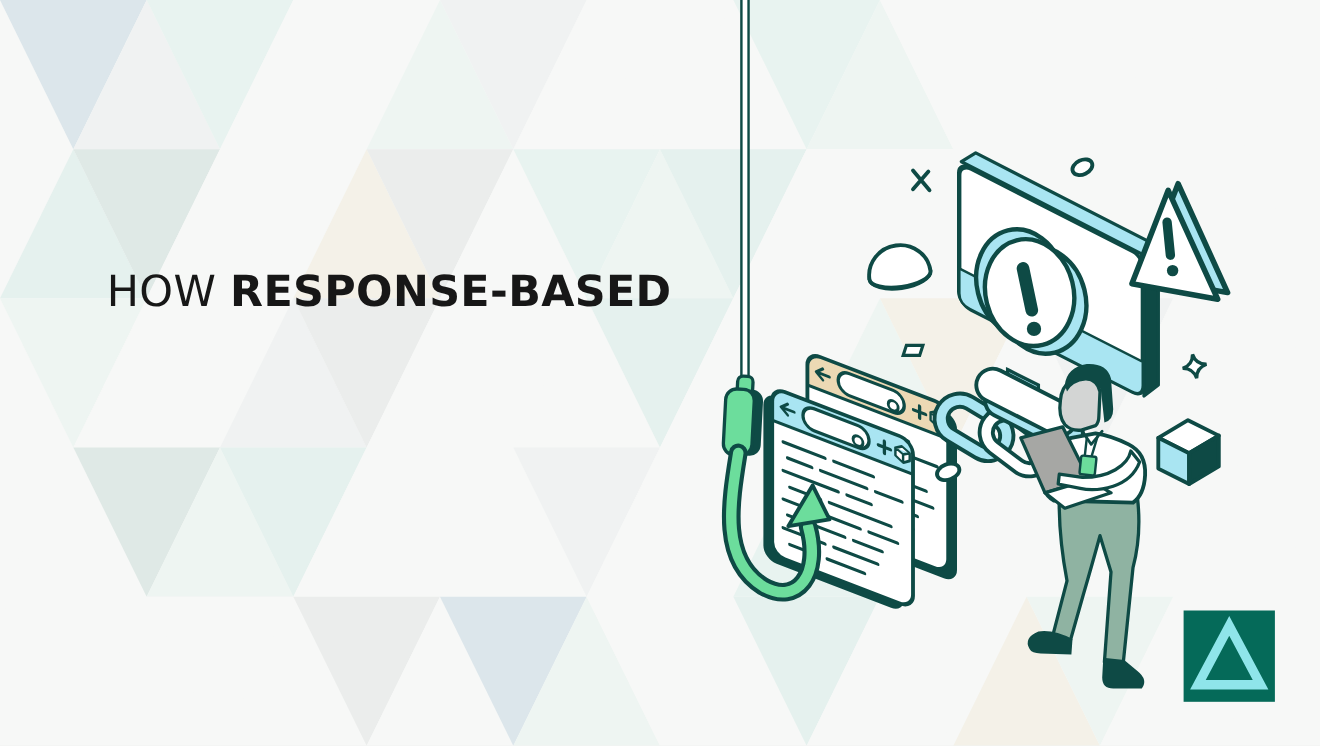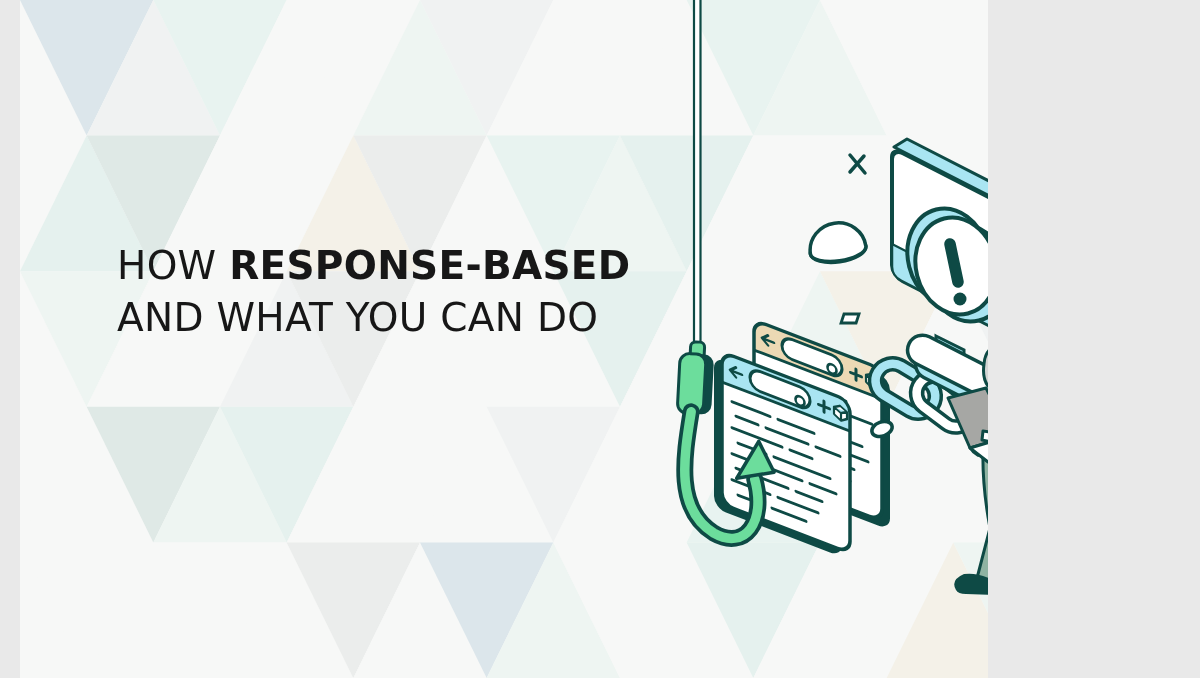--- a/index.html
+++ b/index.html
@@ -1,20 +1,19 @@
 <!DOCTYPE html>
 <html style="--c-text: #171717; --c-ink: #0e4a45; --c-light-blue: #a9e5f2; --c-mint-green: #6cdd9c; --c-tan: #ecd9b4; --c-sage: #8fb3a2; --c-face-gray: #d3d5d4; --c-laptop-gray: #a6a7a4; --c-logo-bg: #056a59; --c-logo-triangle: #8fe5ea; --c-page-bg: #f7f8f7;"><head>
 <meta charset="utf-8">
 <style>
   html,body{margin:0;padding:0;background:#e9e9e9;}
   .canvas{
-    position:relative;width:968px;height:678px;overflow:hidden;
+    position:relative;width:1200px;height:678px;overflow:hidden;
     background:var(--c-page-bg,#f7f8f7);
     font-family:"DejaVu Sans","Liberation Sans",sans-serif;
-    margin-left:20px;
   }
   .bg,.illo{position:absolute;inset:0;width:1200px;height:678px;}
   .title{
     position:absolute;left:97px;top:240px;width:580px;
     font-size:39px;line-height:52px;font-weight:400;
     color:var(--c-text,#171717);letter-spacing:.3px;white-space:nowrap;
   }
   .title b{font-weight:700;}
   .logo{
     position:absolute;left:1076px;top:555px;width:83px;height:83px;
@@ -146,21 +145,20 @@
       <polygon points="933.3100000000001,542.4 1066.64,542.4 999.975,678" fill="#eef5f2"></polygon>
       <polygon points="999.975,678 1133.305,678 1066.64,542.4" fill="#f7f8f7"></polygon>
       <polygon points="1066.64,542.4 1199.97,542.4 1133.305,678" fill="#f7f8f7"></polygon>
       <polygon points="1133.305,678 1266.6350000000002,678 1199.97,542.4" fill="#f7f8f7"></polygon>
       <polygon points="1199.97,542.4 1333.3,542.4 1266.635,678" fill="#f7f8f7"></polygon>
       <polygon points="1266.635,678 1399.9650000000001,678 1333.3,542.4" fill="#f7f8f7"></polygon>
     </svg>
 
   <div class="title">
     <div><span>HOW </span><b>RESPONSE-BASED</b></div>
-    <div><span>AND WHAT YOU CAN DO</span></div>
   </div>
 
   <svg class="illo" viewBox="0 0 1200 678">
     <defs>
 
       <g id="bwin">
         <rect x="0" y="0" width="128" height="152" rx="12" class="fW"></rect>
         <path d="M0,30 V12 Q0,0 12,0 H116 Q128,0 128,12 V30 Z" fill="currentColor"></path>
         <line x1="1" y1="30" x2="127" y2="30" class="sI" stroke-width="3"></line>
         <rect x="0" y="0" width="128" height="152" rx="12" class="fN sI" stroke-width="3.5"></rect>

